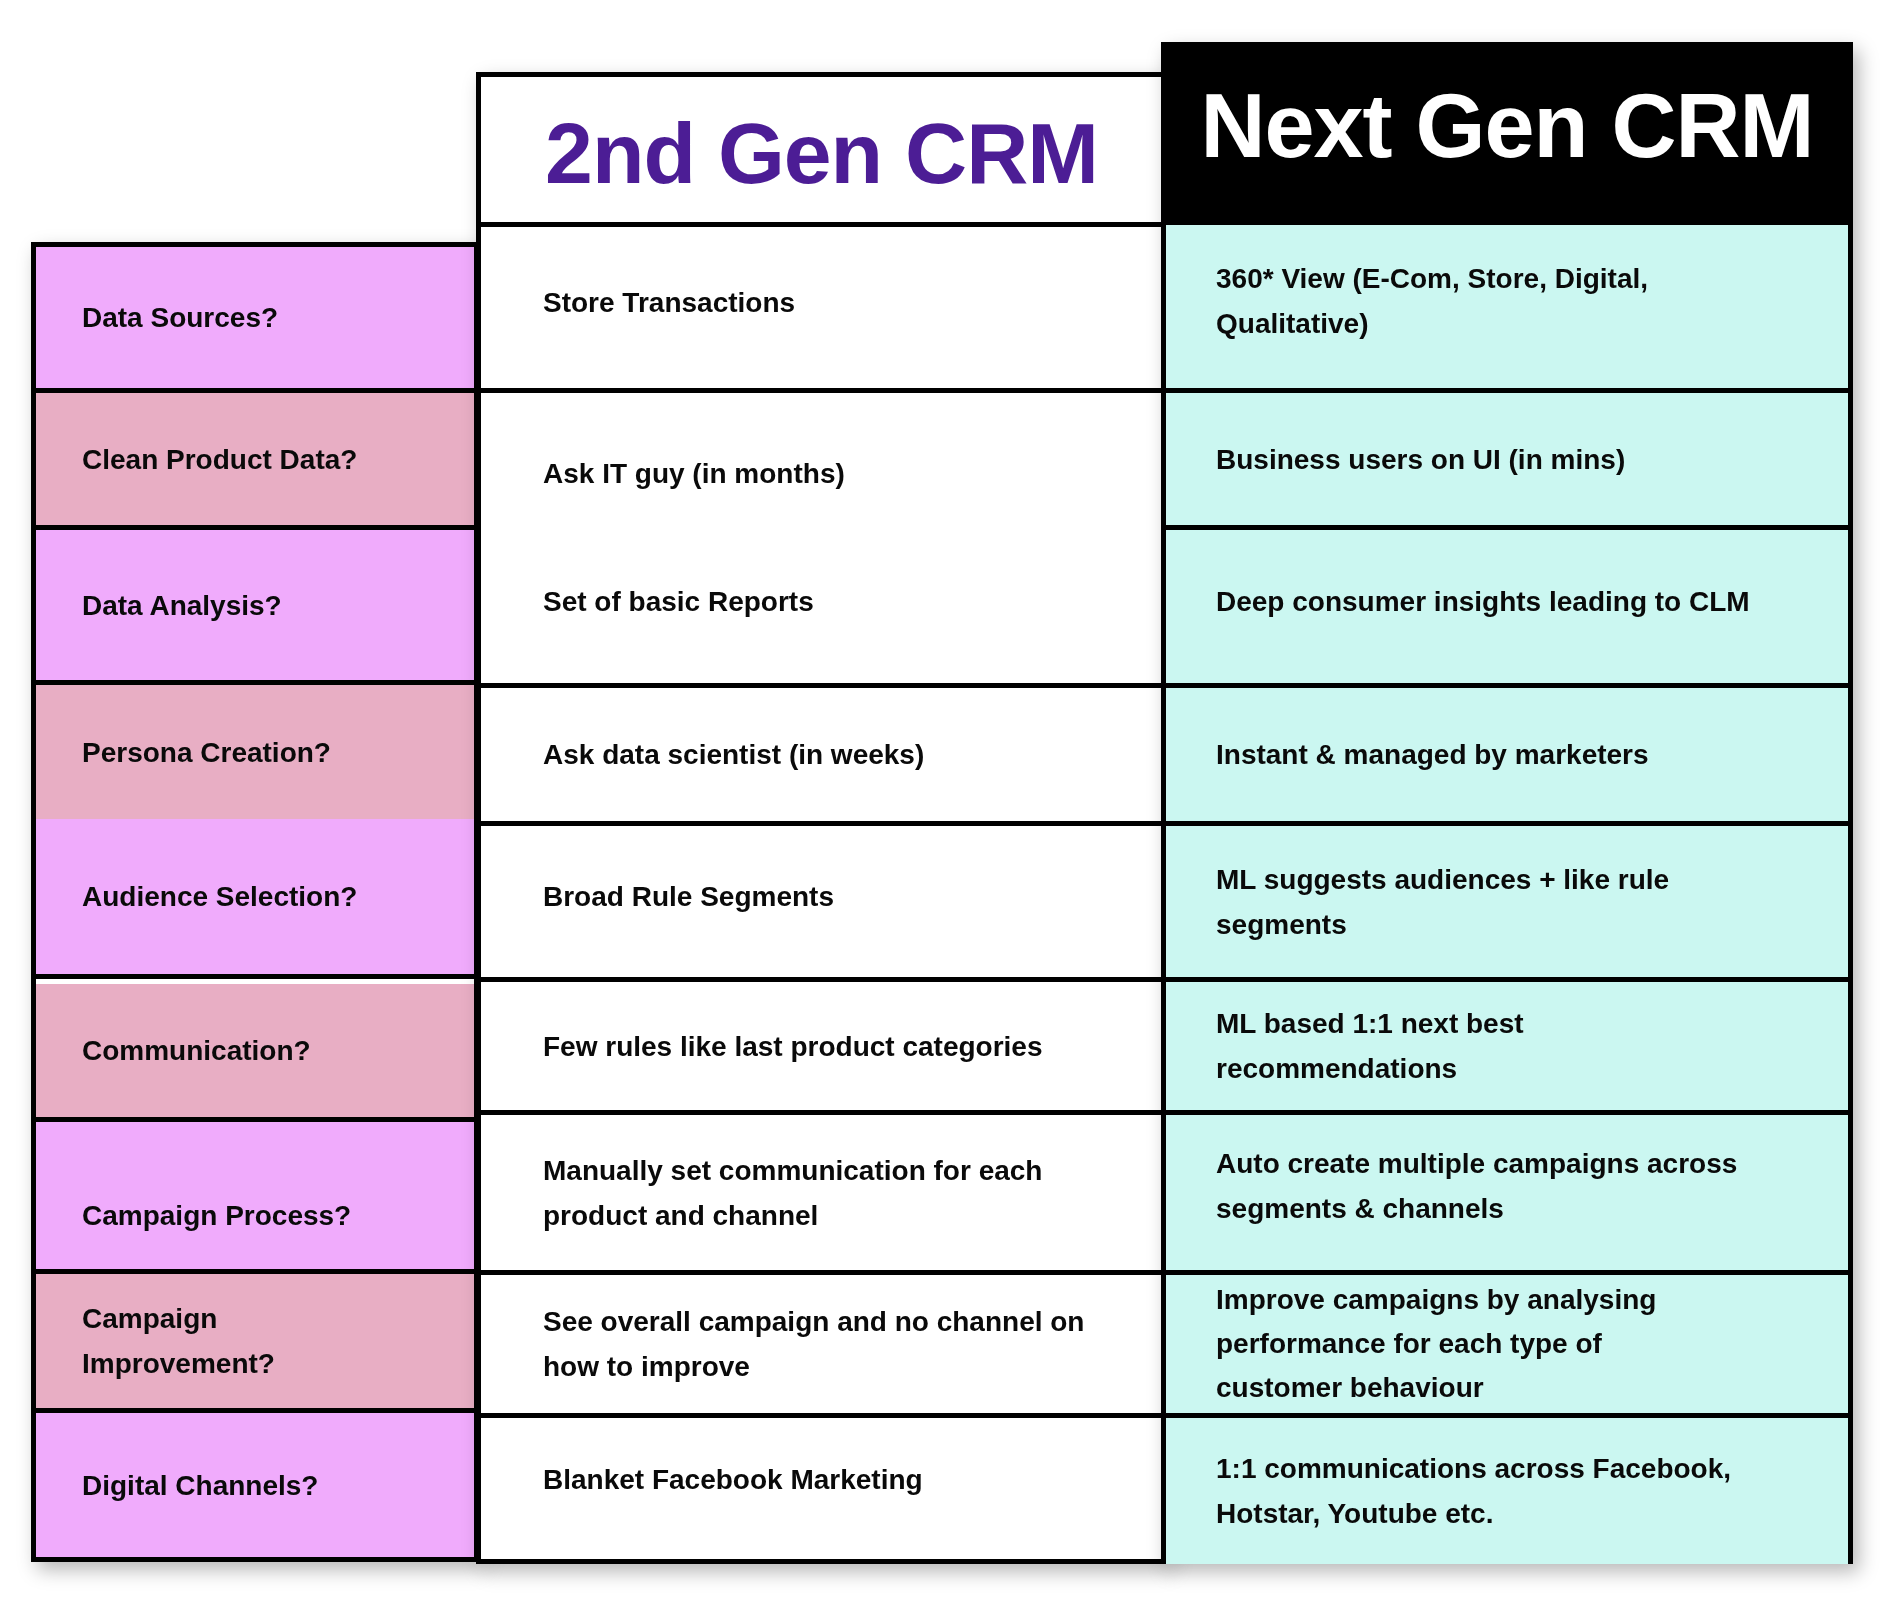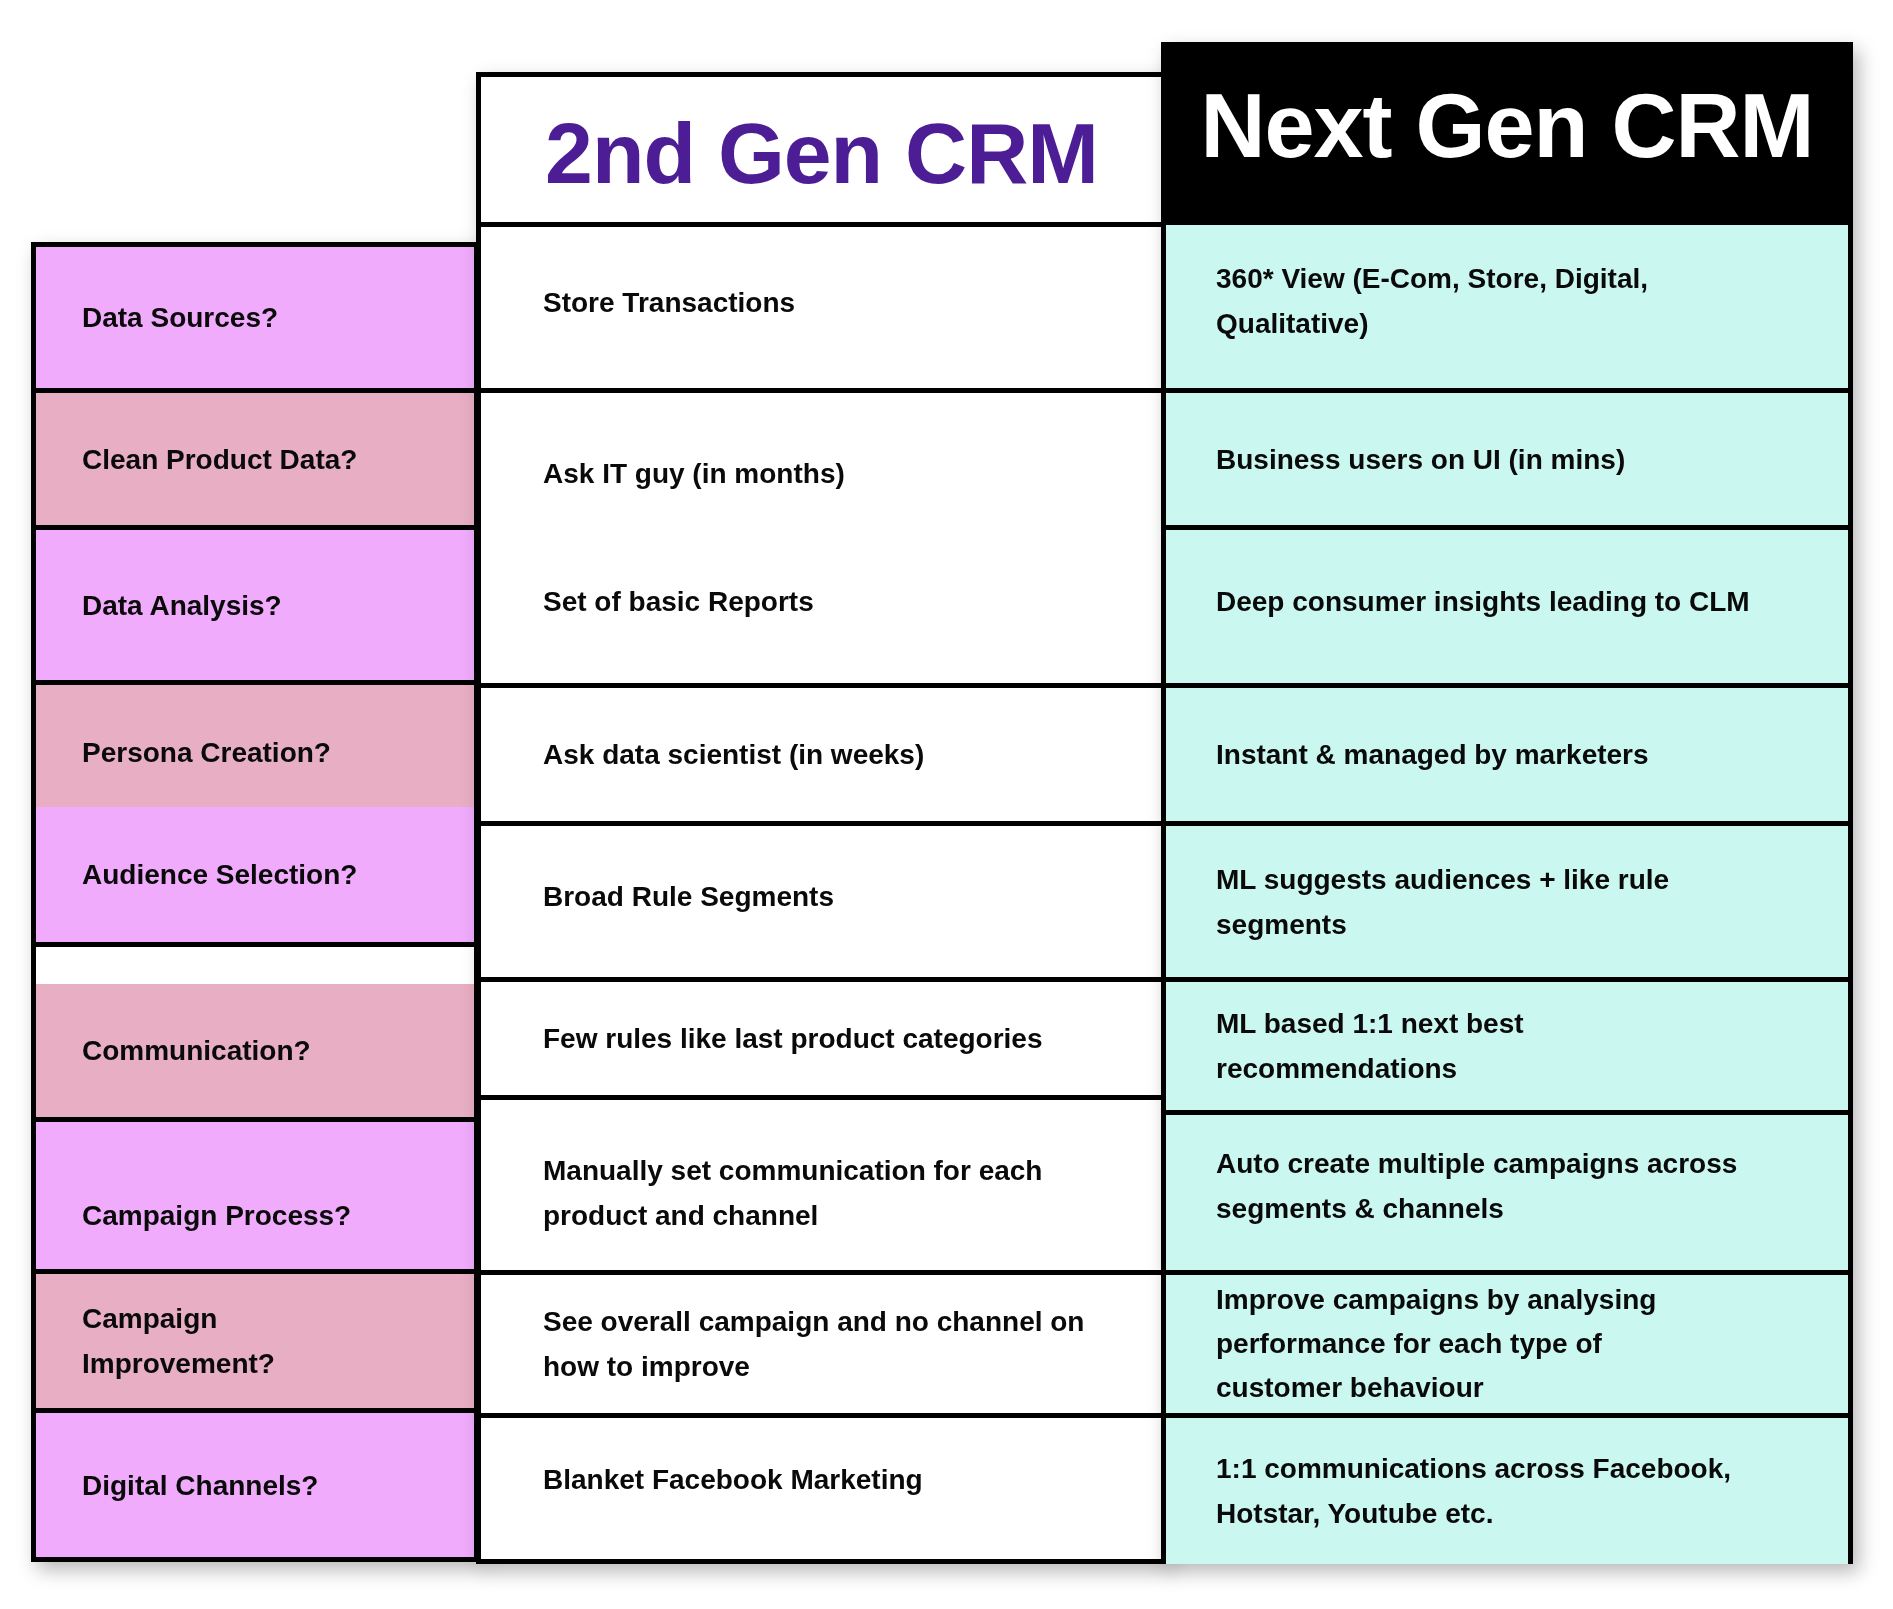--- a/index.html
+++ b/index.html
@@ -33,21 +33,21 @@
   </div>
   <div class="cell pink" style="top:146px;height:137px;">
     <span>Clean Product Data?</span>
   </div>
   <div class="cell white" style="top:283px;height:155px;">
     <span>Data Analysis?</span>
   </div>
   <div class="cell pink" style="top:438px;height:139px;">
     <span>Persona Creation?</span>
   </div>
-  <div class="cell white" style="top:560px;height:140px;text-align:right;">
+  <div class="cell white" style="top:572px;height:160px;text-align:right;">
     <span>Audience Selection?</span>
   </div>
   <div class="cell pink" style="top:737px;height:138px;">
     <span>Communication?</span>
   </div>
   <div class="cell white" style="top:875px;height:152px;">
     <span style="padding-top:40px;">Campaign Process?</span>
   </div>
   <div class="cell pink" style="top:1027px;height:139px;">
     <span style="width:230px;">Campaign Improvement?</span>
@@ -69,21 +69,21 @@
   </div>
   <div class="cell" style="top:453px;height:158px;">
     <span style="margin-top:-10px;">Set of basic Reports</span>
   </div>
   <div class="cell" style="top:611px;height:138px;">
     <span>Ask data scientist (in weeks)</span>
   </div>
   <div class="cell" style="top:749px;height:156px;">
     <span style="margin-top:-10px;">Broad Rule Segments</span>
   </div>
-  <div class="cell" style="top:905px;height:118px;">
+  <div class="cell" style="top:905px;height:133px;">
     <span>Few rules like last product categories</span>
   </div>
   <div class="cell" style="top:1038px;height:160px;">
     <span style="width:560px;">Manually set communication for each product and channel</span>
   </div>
   <div class="cell" style="top:1198px;height:143px;">
     <span style="width:580px;">See overall campaign and no channel on how to improve</span>
   </div>
   <div class="cell" style="top:1341px;height:132px;">
     <span style="margin-top:-10px;">Blanket Facebook Marketing</span>

